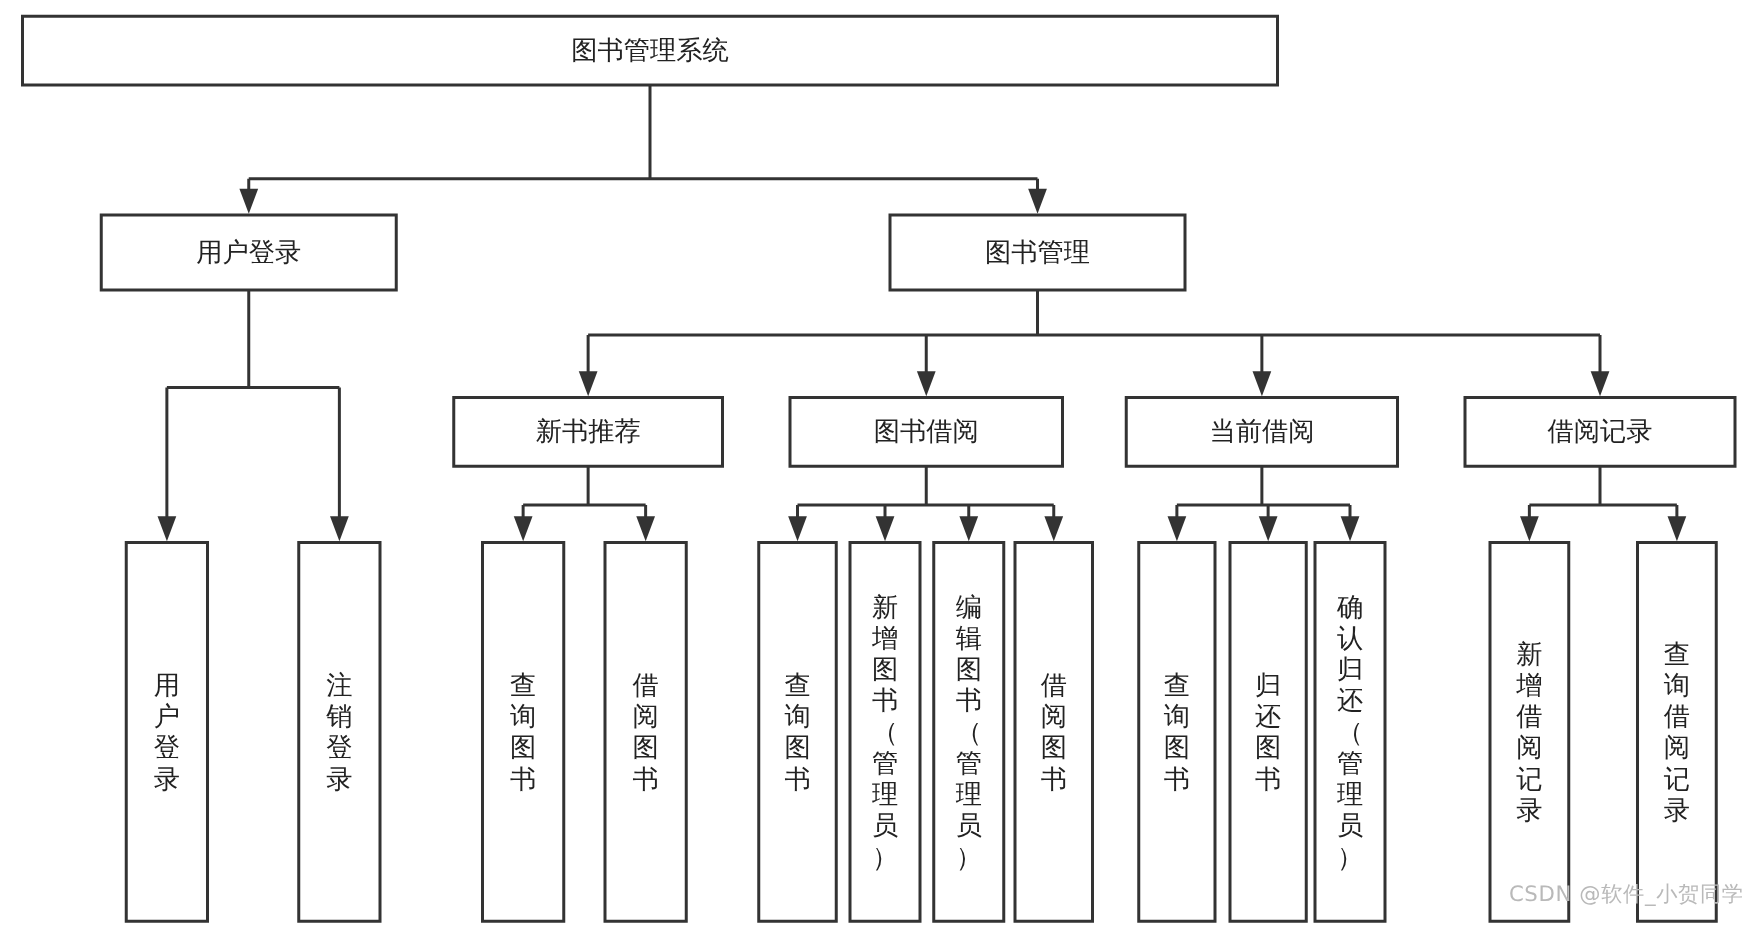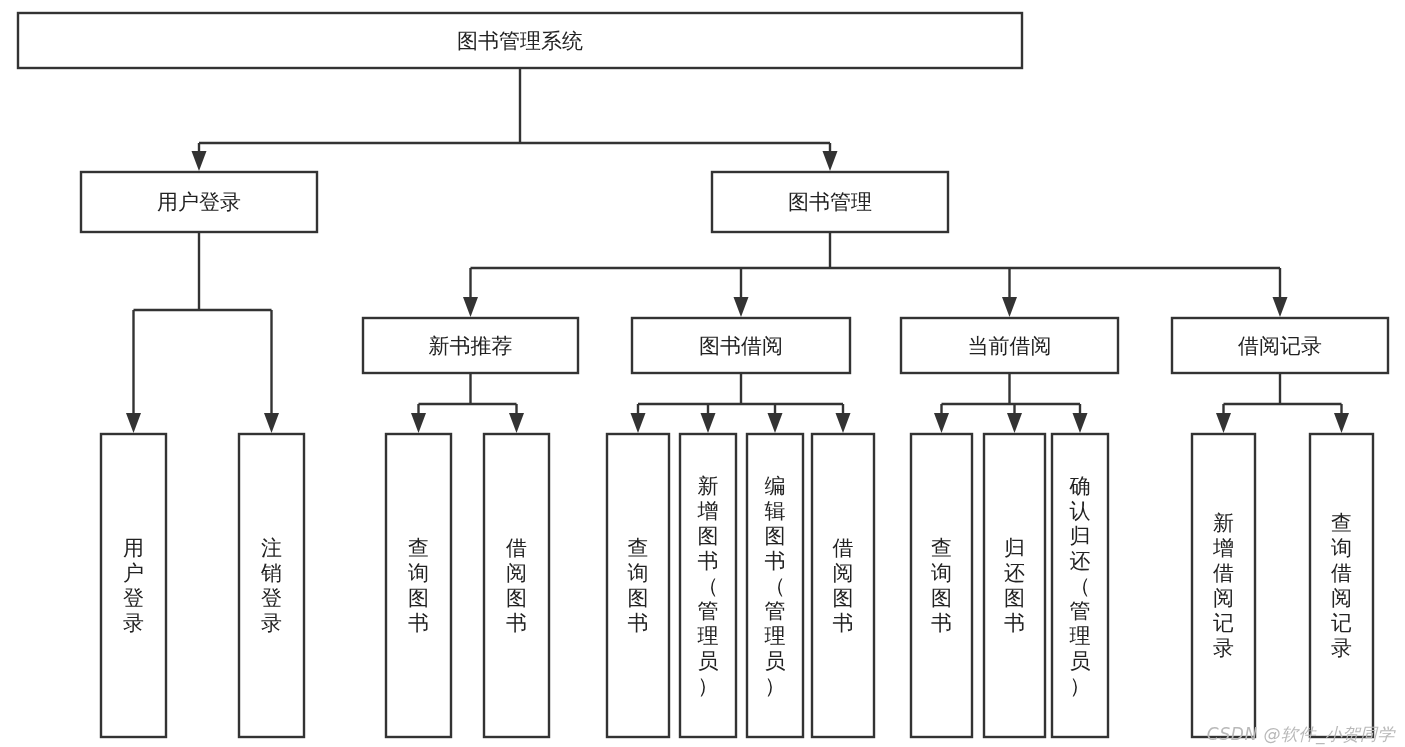--- a/index.html
+++ b/index.html
@@ -52,28 +52,27 @@
   }
   .node-label-v {
     font-family: "DejaVu Sans", "Liberation Sans", sans-serif;
     font-size: 21px;
     fill: #222222;
     text-anchor: middle;
   }
   .watermark-text {
     position: absolute;
     right: 10px;
-    bottom: 1px;
+    bottom: 20px;
     font-family: "DejaVu Sans", "Liberation Sans", sans-serif;
     font-size: 17px;
     color: #b9b9b9;
     white-space: nowrap;
     user-select: none;
     letter-spacing: 0.5px;
-    font-style: italic;
   }
 </style>
 </head>
 <body>
 
 <div id="diagram-root">
   <svg id="diagram-svg" viewBox="0 0 1405 747" xmlns="http://www.w3.org/2000/svg">
     <g id="edges-layer">
         <line x1="520" y1="68" x2="520" y2="143" class="edge-line"></line>
         <line x1="199" y1="143" x2="830" y2="143" class="edge-line"></line>

